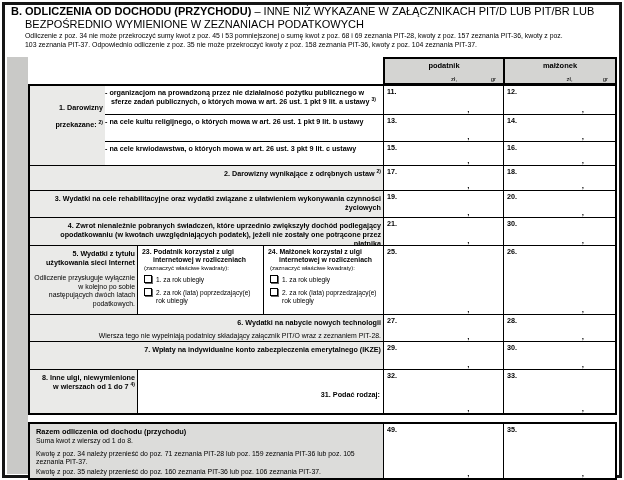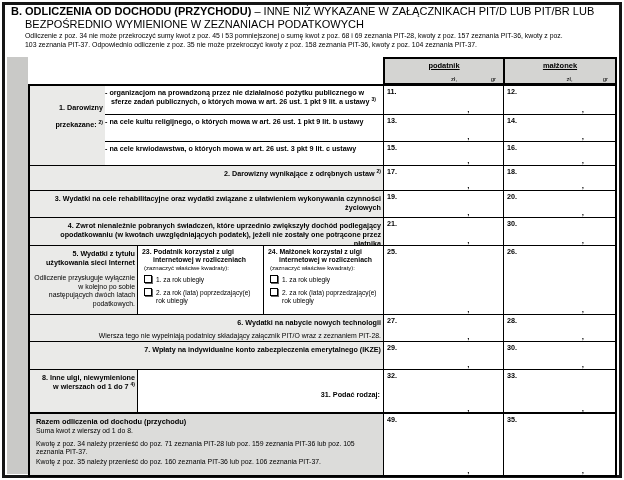--- a/index.html
+++ b/index.html
@@ -13,21 +13,21 @@
   .title { font-size:11px; line-height:1.2; padding-left:14px; text-indent:-14px; letter-spacing:0; }
   .title .b { font-weight:bold; }
   .title .t-bold { font-weight:bold; }
   .title .t-rest { font-weight:normal; }
   .note { font-size:6.9px; line-height:1.25; padding-left:14px; margin-top:1px; width:560px; }
 
   
   .strip { position:absolute; left:7px; top:57px; width:21px; height:417px; background:var(--strip,#c9c9c7); }
 
   
-  .band { position:absolute; left:383px; top:57px; width:234px; height:28px; display:flex; border:2px solid #000; background:var(--band,#d4d4d2);text-decoration:underline; }
+  .band { position:absolute; left:383px; top:57px; width:234px; height:28px; display:flex; border:2px solid #000; background:var(--band,#d4d4d2); }
   .band-cell { position:relative; flex:0 0 118px; }
   .band-cell.second { flex:1 1 auto; border-left:2px solid #000; }
   .band-name { display:block; text-align:center; font-weight:bold; font-size:7.5px; margin-top:2px; }
   .band-zl { position:absolute; left:56%; bottom:1px; font-size:6px; }
   .band-gr { position:absolute; right:7px; bottom:1px; font-size:6px; }
 
   
   .main-table { position:absolute; left:28px; top:84px; width:589px; height:331px; border:2px solid #000; background:#fff;
                 display:grid; grid-template-rows:79px 25px 27px 28px 69px 27px 28px 1fr; }
   .trow { display:flex; border-top:1.5px solid #000; min-height:0; }
@@ -71,21 +71,21 @@
   .cbox-title { font-size:6.9px; font-weight:bold; line-height:1.15; padding-left:11px; text-indent:-11px; text-align:left; }
   .cbox-hint { font-size:6px; font-weight:normal; margin-top:1px; padding-left:2px; }
   .cbox-opt { display:flex; align-items:flex-start; margin-top:4px; padding-left:2px; }
   .cbox-square { flex:0 0 auto; width:8px; height:8px; border:1.5px solid #000; background:#fff; box-shadow:1px 1px 0 #666; margin-right:4px; margin-top:0px; }
   .cbox-opt-label { font-size:6.6px; font-weight:normal; line-height:1.2; padding-top:1px; }
 
   
   .box31 { background:#fff; padding:20px 3px 3px 5px; font-size:7.2px; font-weight:bold;text-align:right; }
 
   
-  .total-table { position:absolute; left:28px; top:412px; width:589px; height:65px; border:2px solid #000; display:flex; }
+  .total-table { position:absolute; left:28px; top:422px; width:589px; height:58px; border:2px solid #000; display:flex; }
   .total-label { flex:0 0 353px; background:var(--totalbg,#dcdcda); padding:3px 4px 2px 6px; }
   .total-title { font-size:7.4px; font-weight:bold; }
   .total-line { font-size:6.9px; line-height:1.25; margin-top:1px; }
   .total-line.mt { margin-top:4px; }
 </style>
 </head>
 <body>
 
 <div id="page">
   <div class="frame"></div>

